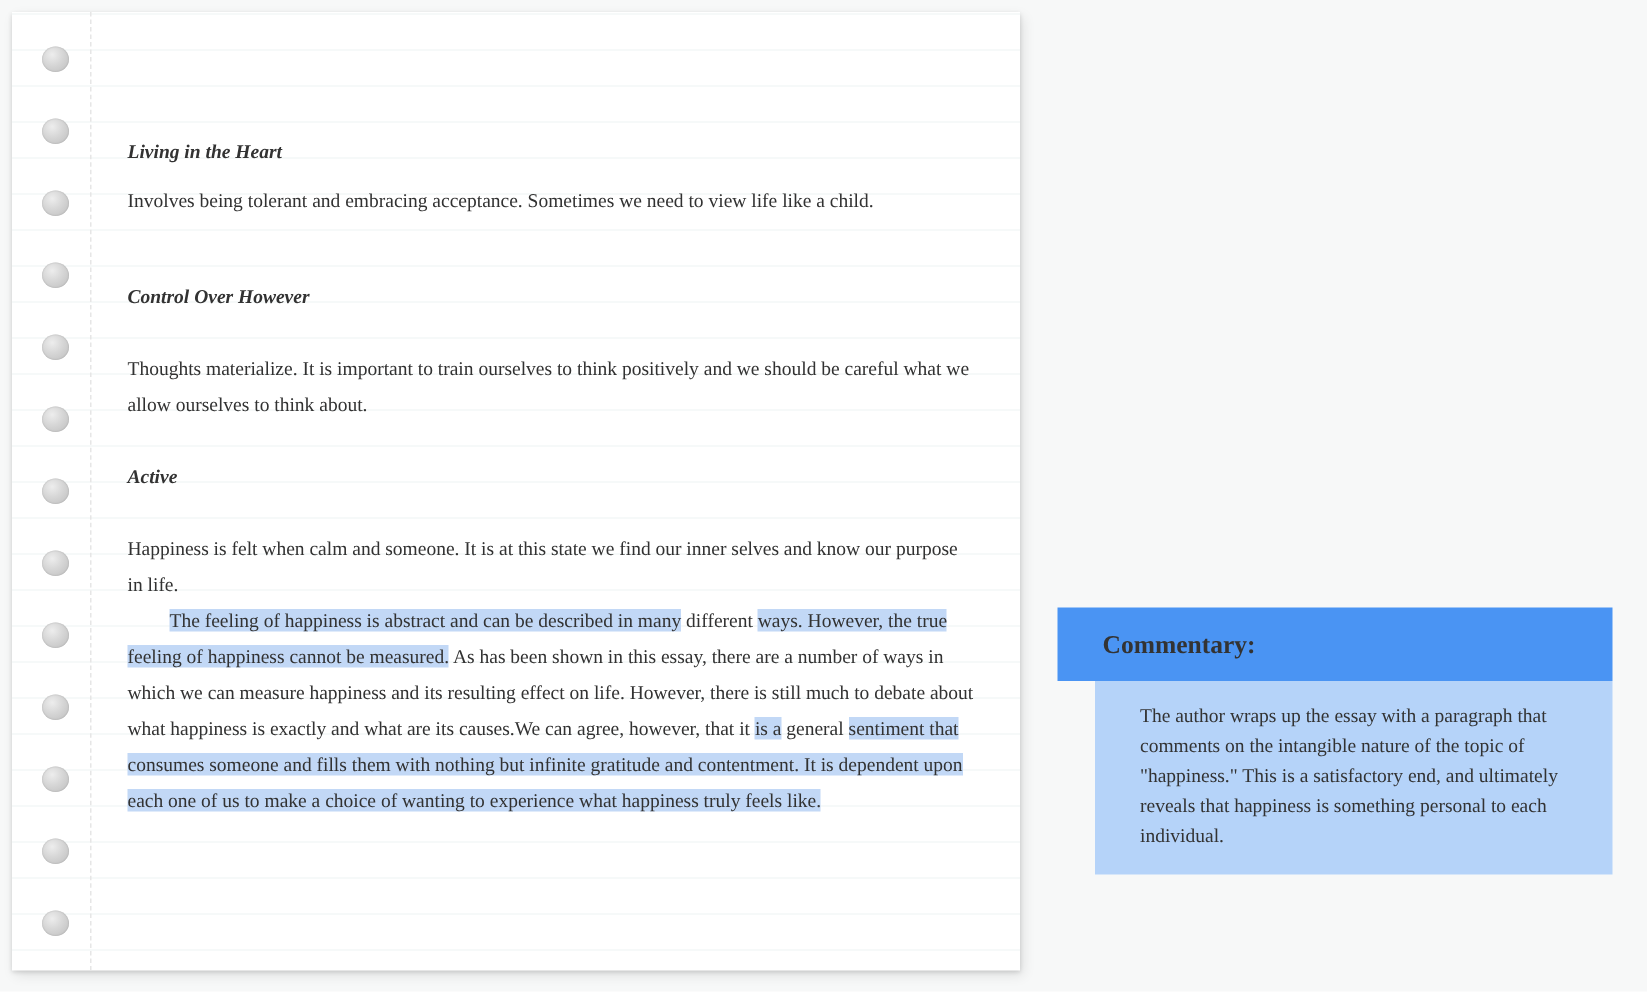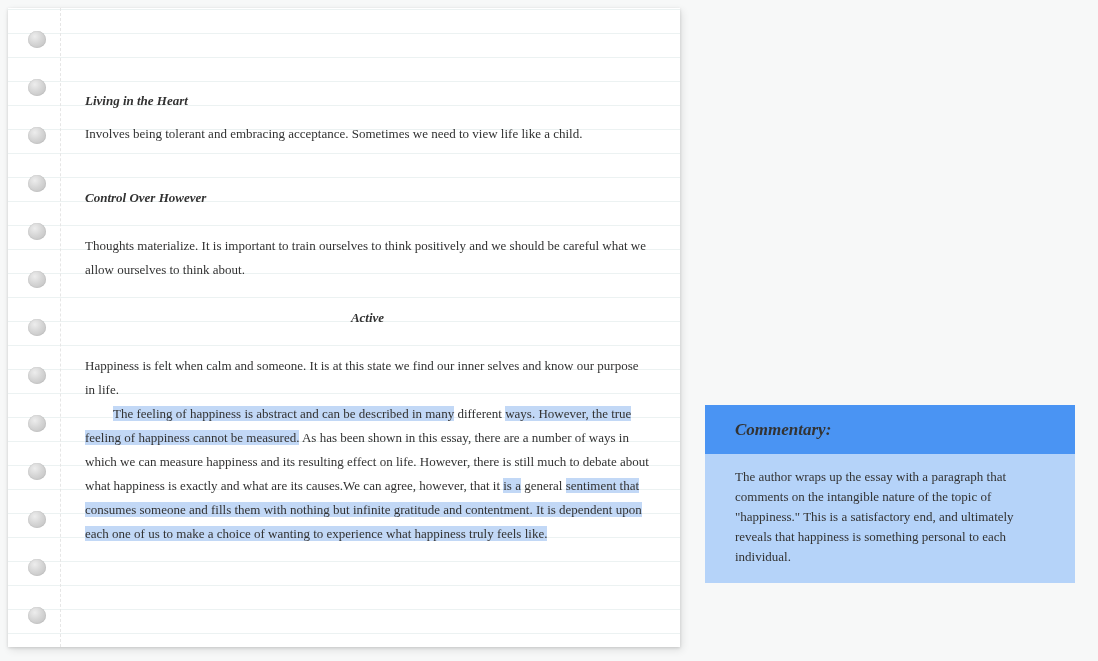--- a/index.html
+++ b/index.html
@@ -66,21 +66,21 @@
   }
   .heading {
     font-weight: bold;
     font-style: italic;
     font-size: 14px;
   }
   .blk-h1 { top: 81px; }
   .blk-p1 { top: 114px; }
   .blk-h2 { top: 178px; }
   .blk-p2 { top: 226px; }
-  .blk-h3 { top: 298px; text-align: center; }
+  .blk-h3 { top: 298px; }
   .blk-p3 { top: 346px; }
   .blk-p4 { top: 394px; text-indent: 28px; }
 
   .hl {
     background: #c2d8f6;
   }
 
   
   .commentary {
     position: absolute;
@@ -88,35 +88,35 @@
     top: 405px;
     width: 370px;
   }
   .commentary-header {
     height: 49px;
     background: #4a94f3;
     display: flex;
     align-items: center;
     padding-left: 30px;
     box-sizing: border-box;
-    font-style: italic;
   }
   .commentary-title {
     font-weight: bold;
     font-size: 17px;
     color: #333333;
   }
   .commentary-body {
     background: #b5d3f9;
     height: 129px;
     box-sizing: border-box;
     padding: 13px 28px 0 30px;
     font-size: 13px;
     line-height: 20px;
     color: #333333;
+    margin-left: 25px;
   }
 </style>
 </head>
 <body>
 
 <div class="paper">
   <div class="margin-line"></div>
 
   <div class="hole" style="top:23px"></div>
   <div class="hole" style="top:71px"></div>

